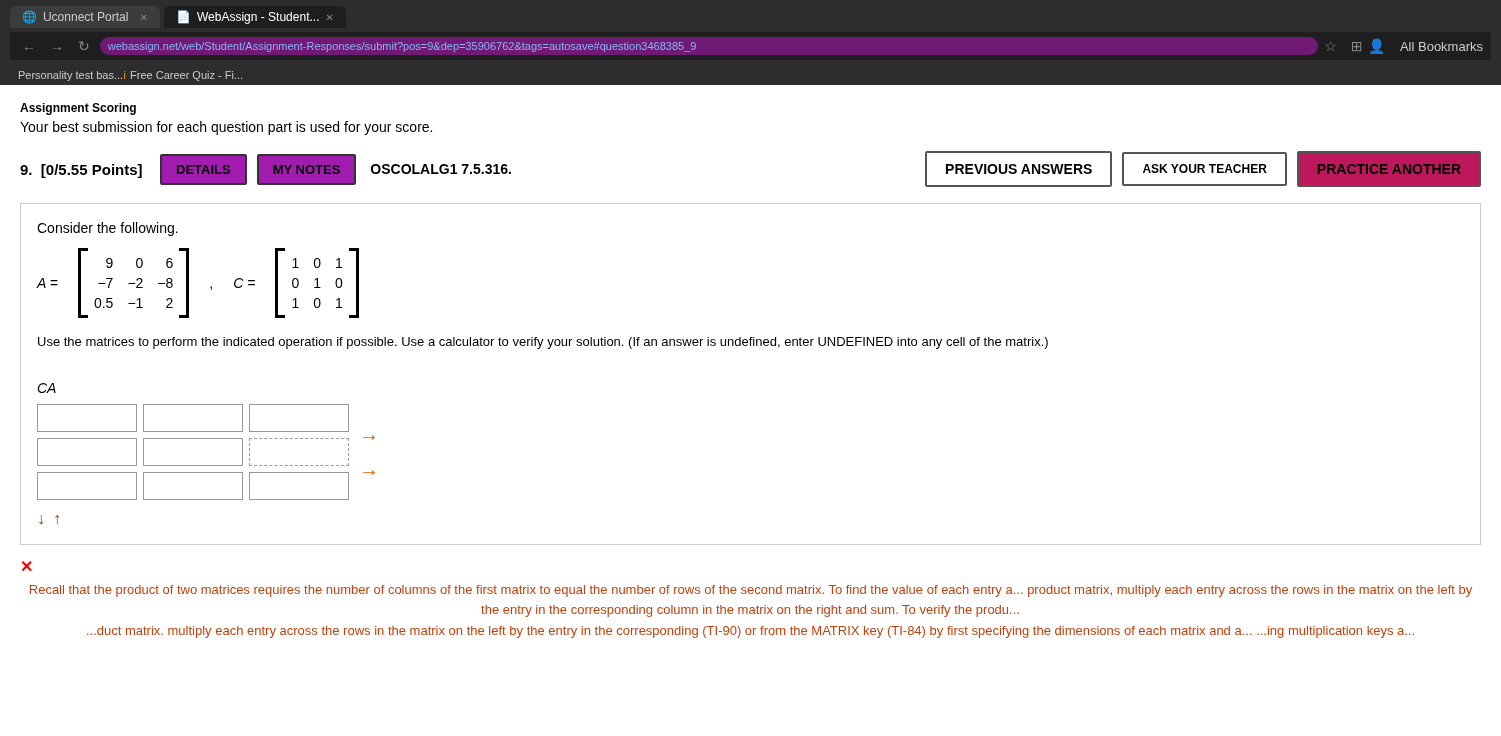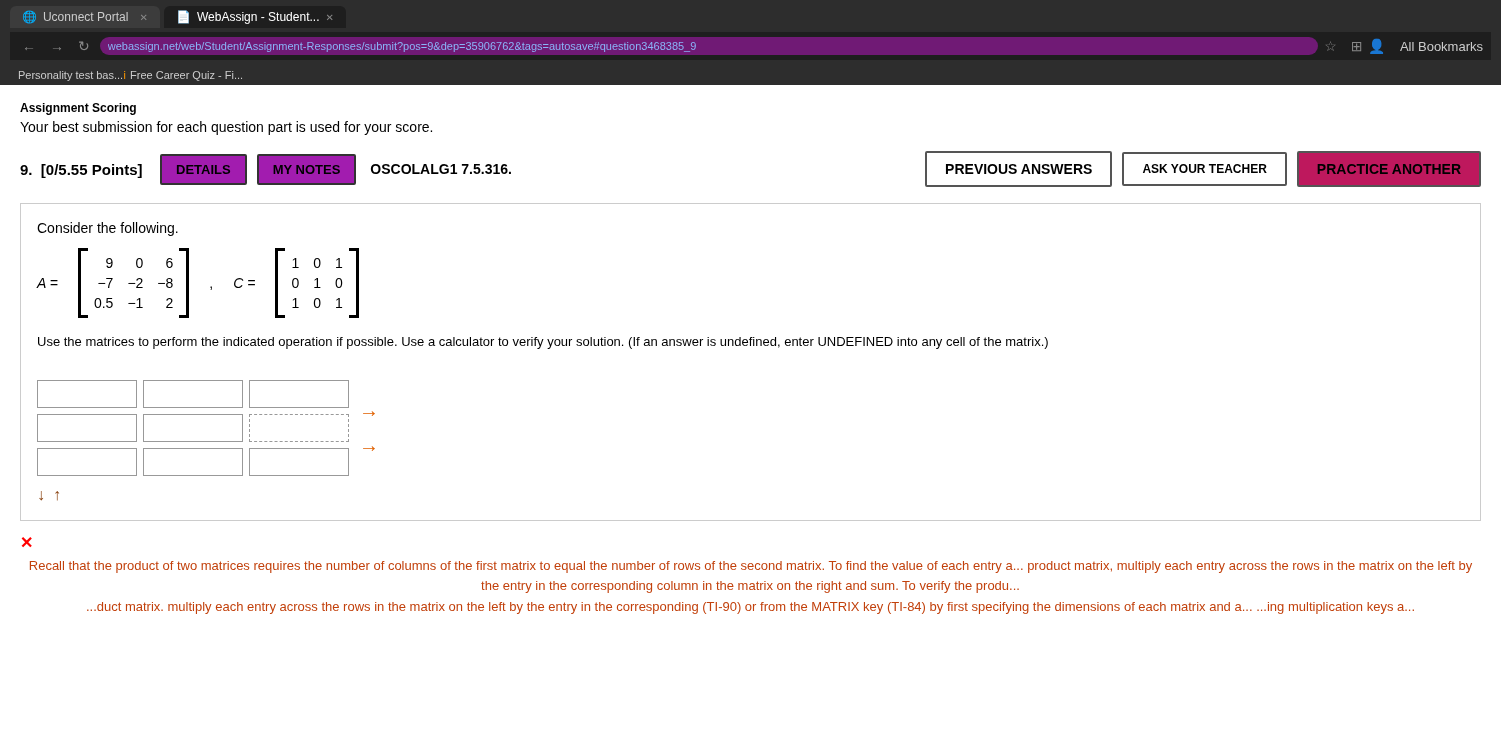--- a/index.html
+++ b/index.html
@@ -358,20 +358,21 @@
           <span>1</span>
           <span>0</span>
           <span>1</span>
         </div>
         <div class="big-bracket-right"></div>
       </div>
     </div>
 
     <p class="use-matrices-text">Use the matrices to perform the indicated operation if possible. Use a calculator to verify your solution. (If an answer is undefined, enter UNDEFINED into any cell of the matrix.)</p>
 
+    <p class="ca-label"><i>CA</i></p>
 
     <div class="input-matrix-wrap">
       <div class="input-grid">
 
         <input class="matrix-input" type="text" value="" style="">
         <input class="matrix-input" type="text" value="" style="">
         <input class="matrix-input" type="text" value="" style="">
 
         <input class="matrix-input" type="text" value="" style="">
         <input class="matrix-input" type="text" value="" style="">

